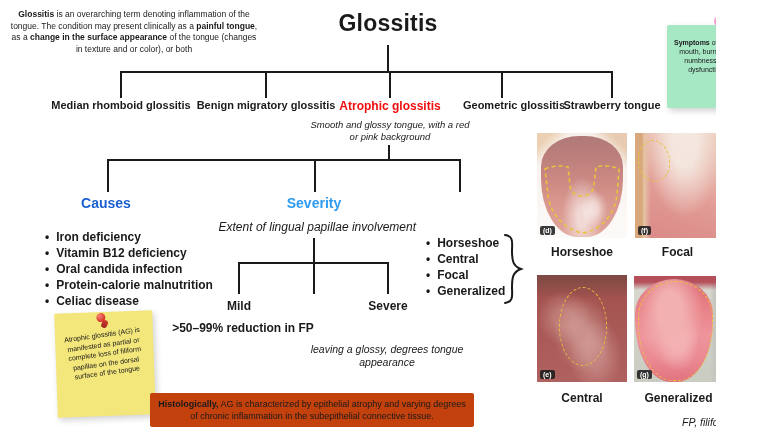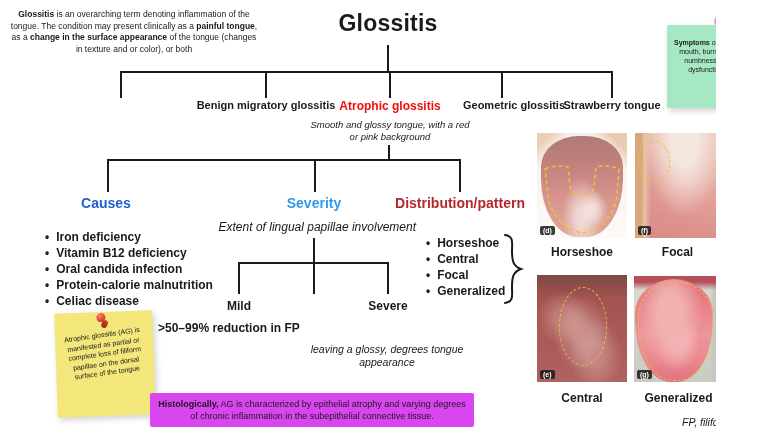--- a/index.html
+++ b/index.html
@@ -33,42 +33,42 @@
 
   
   ul.blist{margin:0;padding:0;list-style:none;font-size:12px;font-weight:bold;}
   ul.blist li{line-height:16px;white-space:nowrap;}
   ul.blist li::before{content:"•";margin-right:7px;}
   #causes-list{left:45px;top:229px;}
   #dist-list{left:426px;top:235px;}
 
   
   .sev-label{top:299px;width:120px;font-size:12px;font-weight:bold;text-align:center;}
-  .sev-desc{top:321px;width:170px;font-size:12px;font-weight:bold;}
+  .sev-desc{top:321px;width:170px;font-size:12px;font-weight:bold;text-align:center;}
   #severe-note{left:302px;top:343px;width:170px;font-size:10.5px;line-height:13px;font-style:italic;text-align:center;}
 
   
   .sticky{position:absolute;box-shadow:2px 3px 6px rgba(0,0,0,.18);}
   #note-symptoms{left:667px;top:25px;width:105px;height:83px;background:#a6e7c4;border-radius:2px;}
   #note-symptoms .txt{position:absolute;left:4px;right:4px;top:13px;font-size:7px;line-height:9px;text-align:center;}
   #note-ag{left:56px;top:312px;width:98px;height:104px;background:#f3e67b;transform:rotate(-2deg);}
   #note-ag .txt{position:absolute;left:6px;right:6px;top:18px;font-size:7px;line-height:9.5px;text-align:center;transform:rotate(-6deg);}
 
   .pin-ball{position:absolute;border-radius:50%;}
   #pin-pink{left:50%;top:-10px;width:12px;height:12px;margin-left:-6px;
     background:radial-gradient(circle at 35% 30%,#f9c4e0,#ee86c4 55%,#d55da4);}
   #pin-pink-stem{position:absolute;left:50%;top:1px;width:2px;height:8px;margin-left:-1px;
     background:linear-gradient(#e0e0e0,#9a9a9a);}
   #pin-red{left:42px;top:1px;width:9px;height:9px;
     background:radial-gradient(circle at 35% 30%,#f4867a,#e04438 55%,#b52a20);}
   #pin-red2{left:47px;top:8px;width:6px;height:8px;border-radius:45%;transform:rotate(25deg);
     background:linear-gradient(#d23b30,#9c241c);}
 
   
-  #histology{left:150px;top:393px;width:324px;background:#d946ef;border-radius:2px;
+  #histology{left:150px;top:393px;width:324px;background:#c2410c;border-radius:2px;
     padding:5px 6px;font-size:9px;line-height:12px;text-align:center;box-sizing:border-box;}
 
   
   .fig{position:absolute;overflow:hidden;background:#f7f3ef;}
   .figtag{position:absolute;left:3px;bottom:3px;background:rgba(25,25,25,.85);color:#fff;
     font-size:7px;font-weight:bold;padding:1px 3px;border-radius:2px;}
   .figcap{position:absolute;font-size:12px;font-weight:bold;text-align:center;}
   .dash{position:absolute;border:1.5px dashed #e8c33c;}
 
   #fig-d{left:537px;top:133px;width:90px;height:105px;
@@ -134,35 +134,35 @@
   </div>
 
   <div class="ln" style="left:387px;top:45px;width:2px;height:27px;"></div>
   <div class="ln" style="left:120px;top:71px;width:493px;height:2px;"></div>
   <div class="ln" style="left:120px;top:71px;width:2px;height:27px;"></div>
   <div class="ln" style="left:265px;top:71px;width:2px;height:27px;"></div>
   <div class="ln" style="left:389px;top:71px;width:2px;height:27px;"></div>
   <div class="ln" style="left:501px;top:71px;width:2px;height:27px;"></div>
   <div class="ln" style="left:611px;top:71px;width:2px;height:27px;"></div>
 
+  <div class="abs type-label" style="left:41px;">Median rhomboid glossitis</div>
   <div class="abs type-label" style="left:186px;">Benign migratory glossitis</div>
   <div class="abs type-label" id="type-atrophic" style="left:310px;">Atrophic glossitis</div>
   <div class="abs type-label" style="left:422px;padding-left:12px;">Geometric glossitis</div>
   <div class="abs type-label" style="left:532px;">Strawberry tongue</div>
   <div class="abs" id="atrophic-note">Smooth and glossy tongue, with a red or pink background</div>
 
   <div class="ln" style="left:388px;top:145px;width:2px;height:16px;"></div>
   <div class="ln" style="left:107px;top:159px;width:354px;height:2px;"></div>
   <div class="ln" style="left:107px;top:159px;width:2px;height:33px;"></div>
   <div class="ln" style="left:314px;top:159px;width:2px;height:33px;"></div>
   <div class="ln" style="left:459px;top:159px;width:2px;height:33px;"></div>
 
   <div class="abs branch-h" id="h-causes">Causes</div>
   <div class="abs branch-h" id="h-severity">Severity</div>
-  <div class="abs branch-h" id="h-distribution">Distribution/pattern</div>
   <div class="abs" id="severity-sub">Extent of lingual papillae involvement</div>
 
   <ul class="abs blist" id="causes-list">
     <li>Iron deficiency</li>
     <li>Vitamin B12 deficiency</li>
     <li>Oral candida infection</li>
     <li>Protein-calorie malnutrition</li>
     <li>Celiac disease</li>
   </ul>
 

